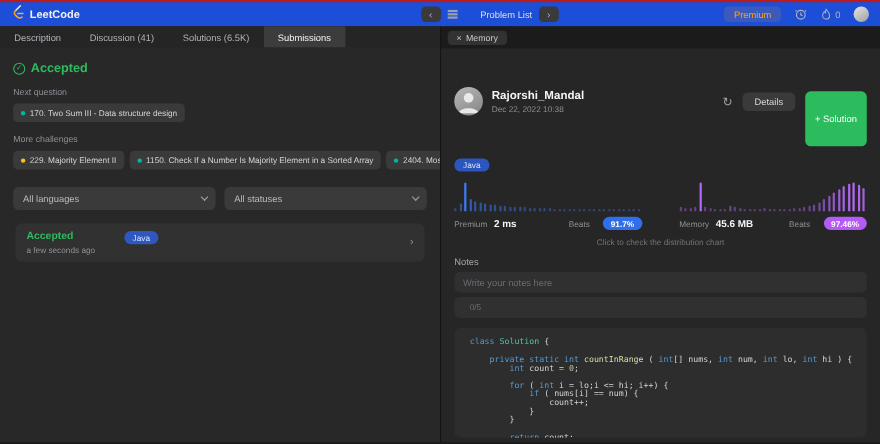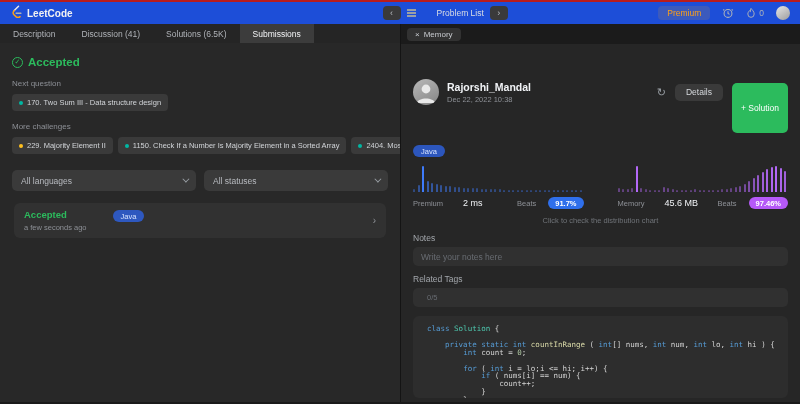--- a/index.html
+++ b/index.html
@@ -80,21 +80,21 @@
     padding:3.5px 11px; cursor:pointer; }
   .solution-btn { background:var(--accent-green,#2cbb5d); border-radius:5px; font-size:8.5px;
     font-weight:400; color:#fff; padding:20px 9px; cursor:pointer;margin-top:32px; }
   .lang-row { margin-top:6px; }
   .charts { display:flex; gap:34px; margin-top:9px; }
   .chart { flex:1; cursor:pointer; }
   .bars { height:26px; display:flex; align-items:flex-end; gap:2.5px; }
   .bar { width:2px; border-radius:1px 1px 0 0; flex:none; }
   .chart-meta { display:flex; align-items:center; margin-top:5px; }
   .m-label { font-size:7.5px; color:#8d9096; }
-  .m-value { font-size:9px; font-weight:400; color:#f2f4f7; margin-left:20px; }
+  .m-value { font-size:9px; font-weight:700; color:#f2f4f7; margin-left:6px; }
   .beats { margin-left:auto; display:flex; align-items:center; gap:12px; }
   .pct-pill { font-size:7.5px; font-weight:600; color:#fff; padding:1.5px 7px; border-radius:9px; }
   .dist-hint { text-align:center; font-size:7.5px; color:#6f7378; margin-top:7px; }
   .field-label { font-size:8.5px; color:#a3a7ac; margin-top:8px; }
   .fake-input { margin-top:4px; height:19px; background:#303030; border-radius:5px;
     display:flex; align-items:center; padding:0 8px; }
   .fake-input input { flex:1; background:transparent; border:none; outline:none;
     font-size:8.5px; color:#d7dadd; font-family:"Liberation Sans",sans-serif; }
   .fake-input input::placeholder { color:#686c72; }
   .tag-count { font-size:7.5px; color:#686c72; margin-left:6px; }
@@ -347,21 +347,20 @@
           </div>
         </div>
       </div>
       <div class="dist-hint">Click to check the distribution chart</div>
 
       <div class="field-label">Notes</div>
       <div class="fake-input">
         <input placeholder="Write your notes here" style="">
       </div>
 
-      <div class="field-label">Related Tags</div>
       <div class="fake-input">
         <span class="tag-count">0/5</span>
       </div>
 
       <div class="code-editor">
           <div class="code-line"><span class="tok-k">class</span><span class="tok-pl"> </span><span class="tok-ty">Solution</span><span class="tok-pl"> {</span></div>
           <div class="code-line">&nbsp;</div>
           <div class="code-line"><span class="tok-pl">    </span><span class="tok-k">private</span><span class="tok-pl"> </span><span class="tok-k">static</span><span class="tok-pl"> </span><span class="tok-k">int</span><span class="tok-pl"> </span><span class="tok-fn">countInRange</span><span class="tok-pl"> ( </span><span class="tok-k">int</span><span class="tok-pl">[] nums, </span><span class="tok-k">int</span><span class="tok-pl"> num, </span><span class="tok-k">int</span><span class="tok-pl"> lo, </span><span class="tok-k">int</span><span class="tok-pl"> hi ) {</span></div>
           <div class="code-line"><span class="tok-pl">        </span><span class="tok-k">int</span><span class="tok-pl"> count = </span><span class="tok-nu">0</span><span class="tok-pl">;</span></div>
           <div class="code-line">&nbsp;</div>

